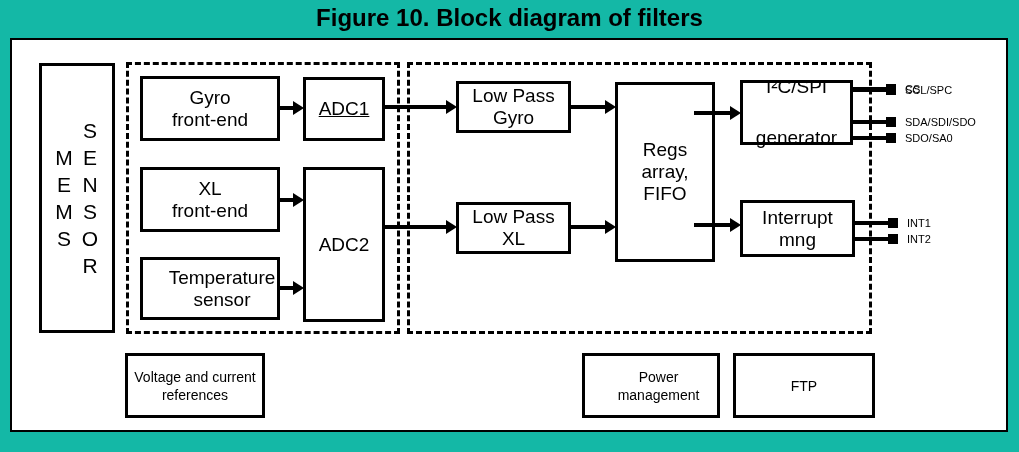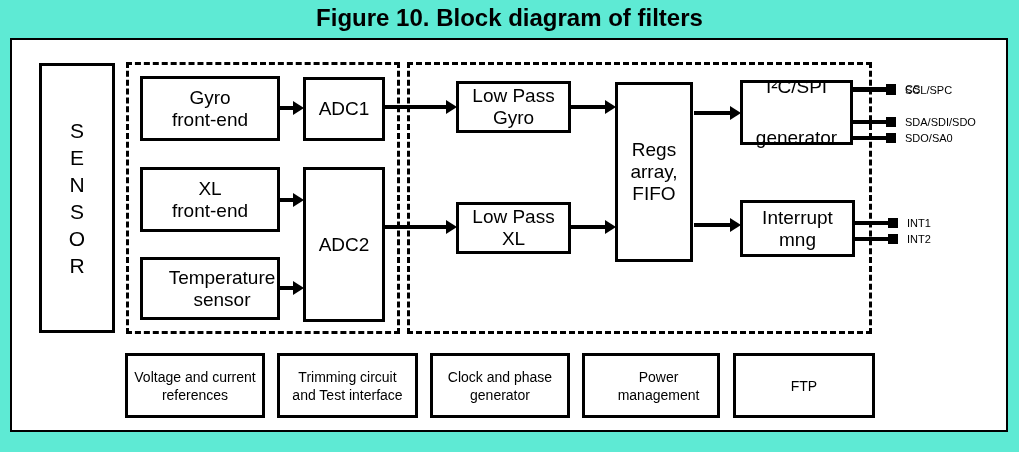--- a/index.html
+++ b/index.html
@@ -1,19 +1,19 @@
 <!DOCTYPE html>
 <html><head>
 <meta charset="utf-8">
 <style>
   html,body{margin:0;padding:0;background:#ffffff;}
   .page{
     position:relative;
     width:1019px;height:452px;
-    background:#5eead4;
+    background:#14b8a6;
     font-family:"Liberation Sans", sans-serif;
     color:#000;
     overflow:hidden;
   }
   .title{
     position:absolute;
     left:0;top:4px;width:100%;
     text-align:center;
     font-size:24px;
     font-weight:bold;
@@ -84,28 +84,29 @@
 <div class="page">
 
   <div class="title">Figure 10. Block diagram of filters</div>
 
   <div class="outer"></div>
 
   <div class="dash" style="left:126px;top:62px;width:274px;height:272px;"></div>
   <div class="dash" style="left:407px;top:62px;width:465px;height:272px;"></div>
 
   <div class="block mems" style="left:39px;top:63px;width:76px;height:270px;">
+    <div class="vcol">MEMS</div>
     <div class="vcol">SENSOR</div>
   </div>
 
   <div class="block" style="left:140px;top:76px;width:140px;height:65px;">
     <span class="ln">Gyro</span>
     <span class="ln">front-end</span>
   </div>
-  <div class="block" style="left:303px;top:77px;width:82px;height:64px;">
+  <div class="block" style="left:303px;top:77px;width:82px;height:64px;text-decoration:underline;">
     <span class="ln">ADC1</span>
   </div>
   <div class="block" style="left:140px;top:167px;width:140px;height:65px;">
     <span class="ln">XL</span>
     <span class="ln">front-end</span>
   </div>
   <div class="block" style="left:303px;top:167px;width:82px;height:155px;">
     <span class="ln">ADC2</span>
   </div>
   <div class="block" style="left:140px;top:257px;width:140px;height:63px;padding-left:24px;">
@@ -114,46 +115,38 @@
   </div>
 
   <div class="block" style="left:456px;top:81px;width:115px;height:52px;">
     <span class="ln">Low Pass</span>
     <span class="ln">Gyro</span>
   </div>
   <div class="block" style="left:456px;top:202px;width:115px;height:52px;">
     <span class="ln">Low Pass</span>
     <span class="ln">XL</span>
   </div>
-  <div class="block" style="left:615px;top:82px;width:78px;height:180px;">
+  <div class="block" style="left:615px;top:82px;width:100px;height:180px;">
     <span class="ln">Regs</span>
     <span class="ln">array,</span>
     <span class="ln">FIFO</span>
   </div>
   <div class="block" style="left:740px;top:80px;width:113px;height:65px;gap:29px;">
     <span class="ln">I²C/SPI</span>
     <span class="ln">generator</span>
   </div>
   <div class="block small" style="left:125px;top:353px;width:140px;height:65px;">
     <span class="ln">Voltage and current</span>
     <span class="ln">references</span>
   </div>
 
   <div class="block" style="left:740px;top:200px;width:115px;height:57px;">
     <span class="ln">Interrupt</span>
     <span class="ln">mng</span>
   </div>
-  <div class="block small" style="left:277px;top:353px;width:141px;height:65px;">
-    <span class="ln">Trimming circuit</span>
-    <span class="ln">and Test interface</span>
-  </div>
-  <div class="block small" style="left:430px;top:353px;width:140px;height:65px;">
-    <span class="ln">Clock and phase</span>
-    <span class="ln">generator</span>
-  </div>
   <div class="block small" style="left:582px;top:353px;width:138px;height:65px;padding-left:15px;">
     <span class="ln">Power</span>
     <span class="ln">management</span>
   </div>
   <div class="block small" style="left:733px;top:353px;width:142px;height:65px;">
     <span class="ln">FTP</span>
   </div>
 
   <div class="arrow" style="left:280px;top:101px;width:24px;">
       <div class="shaft"></div>

